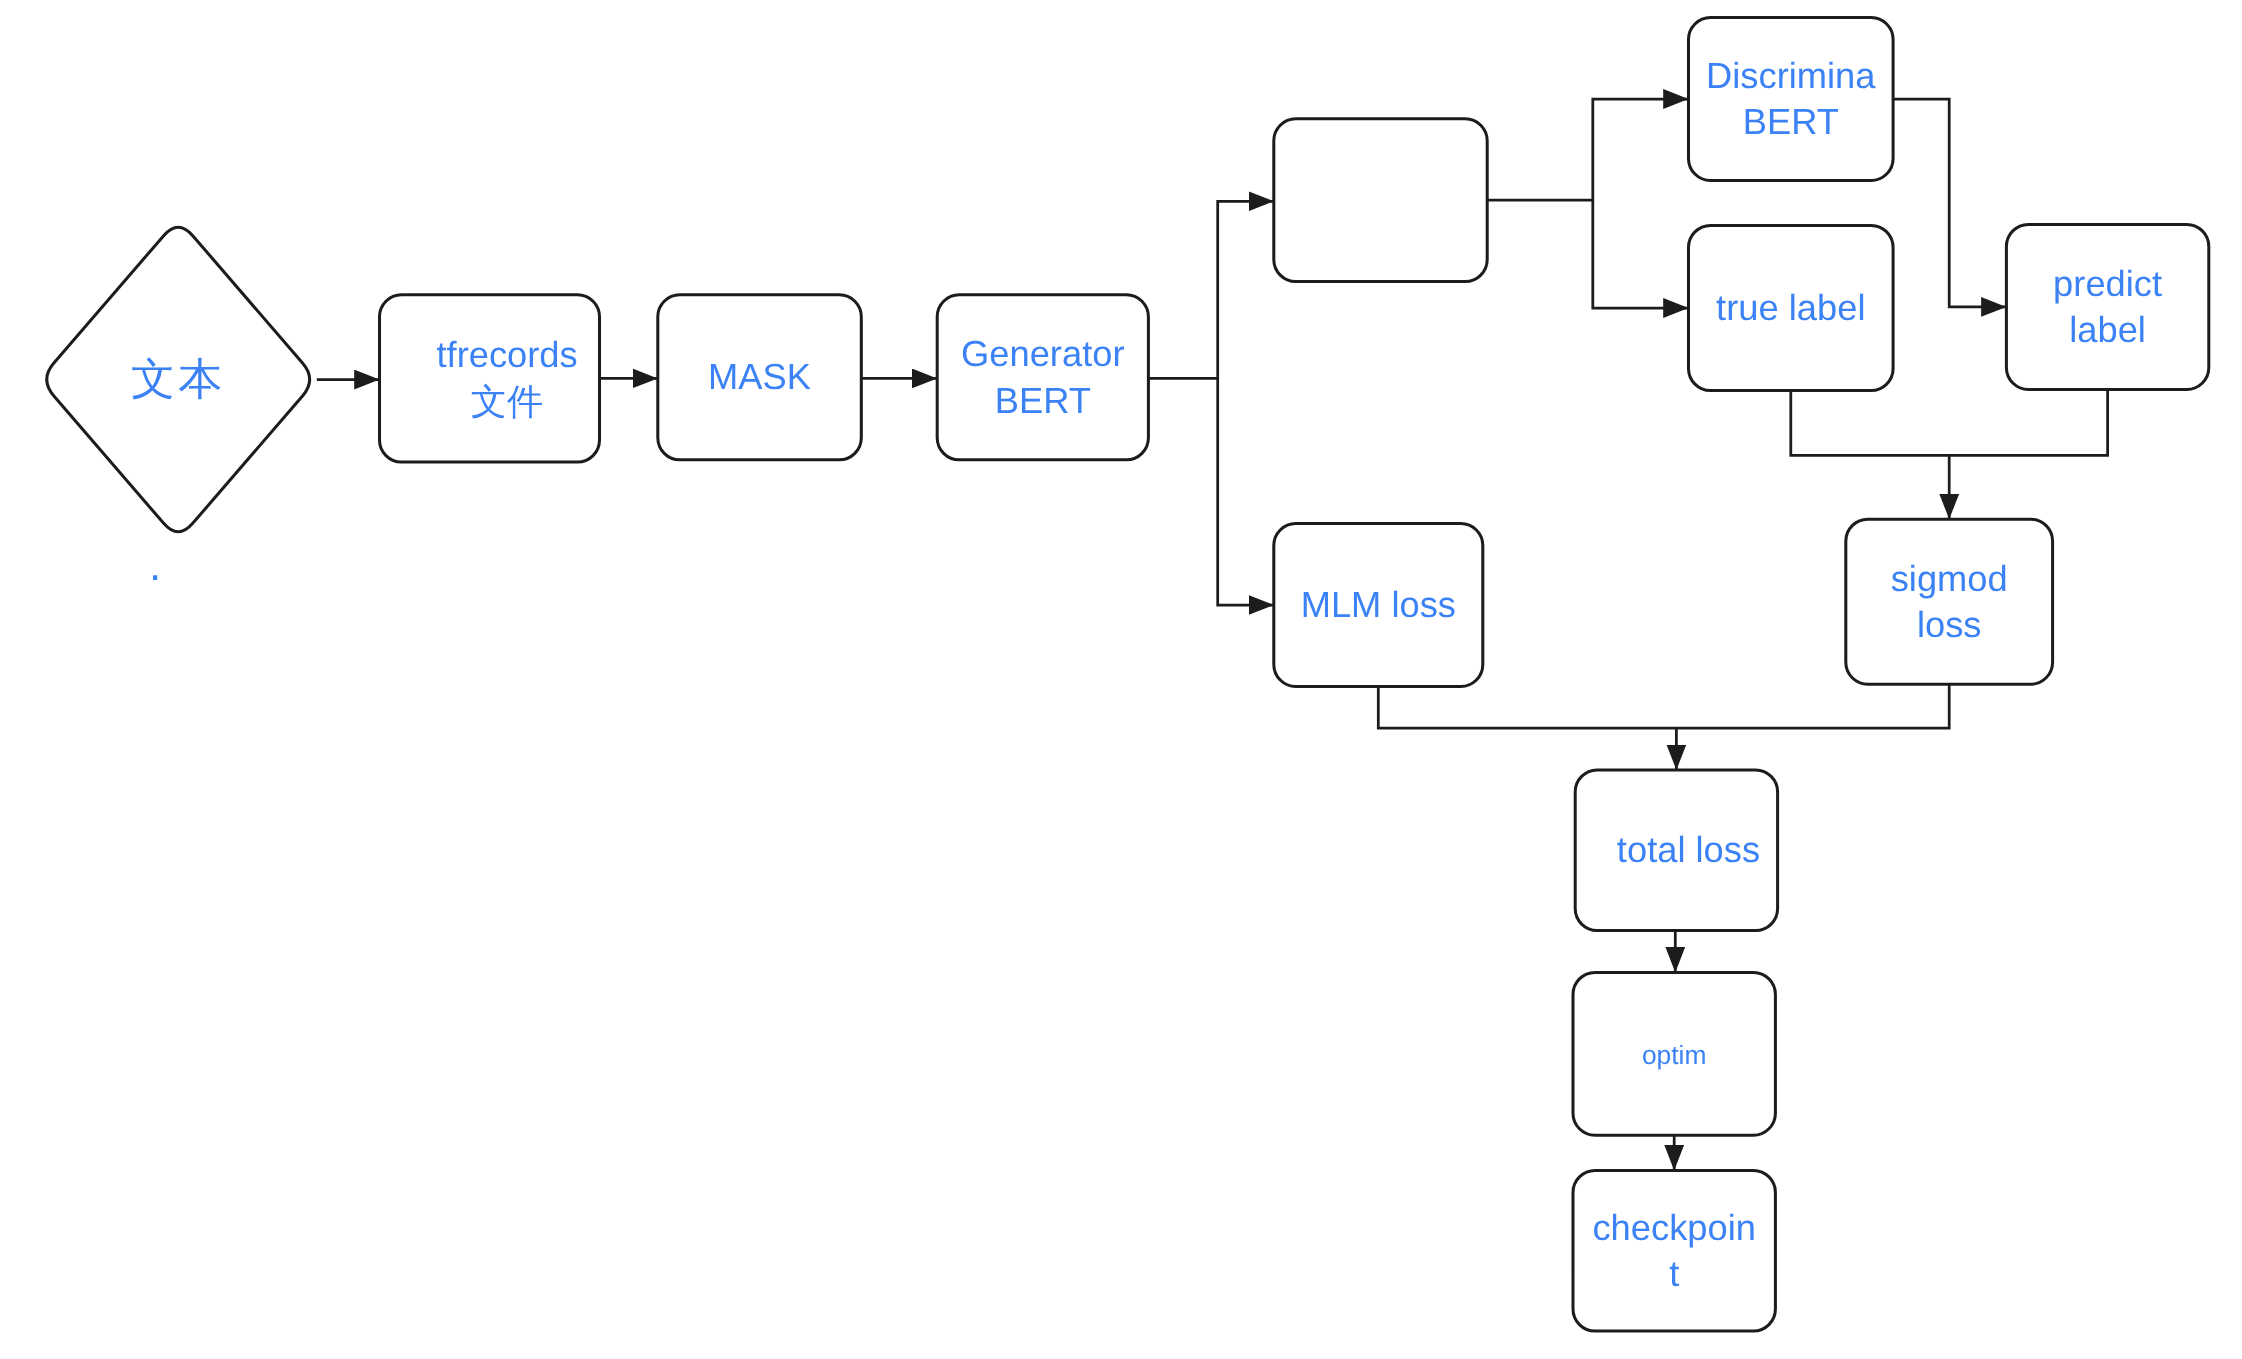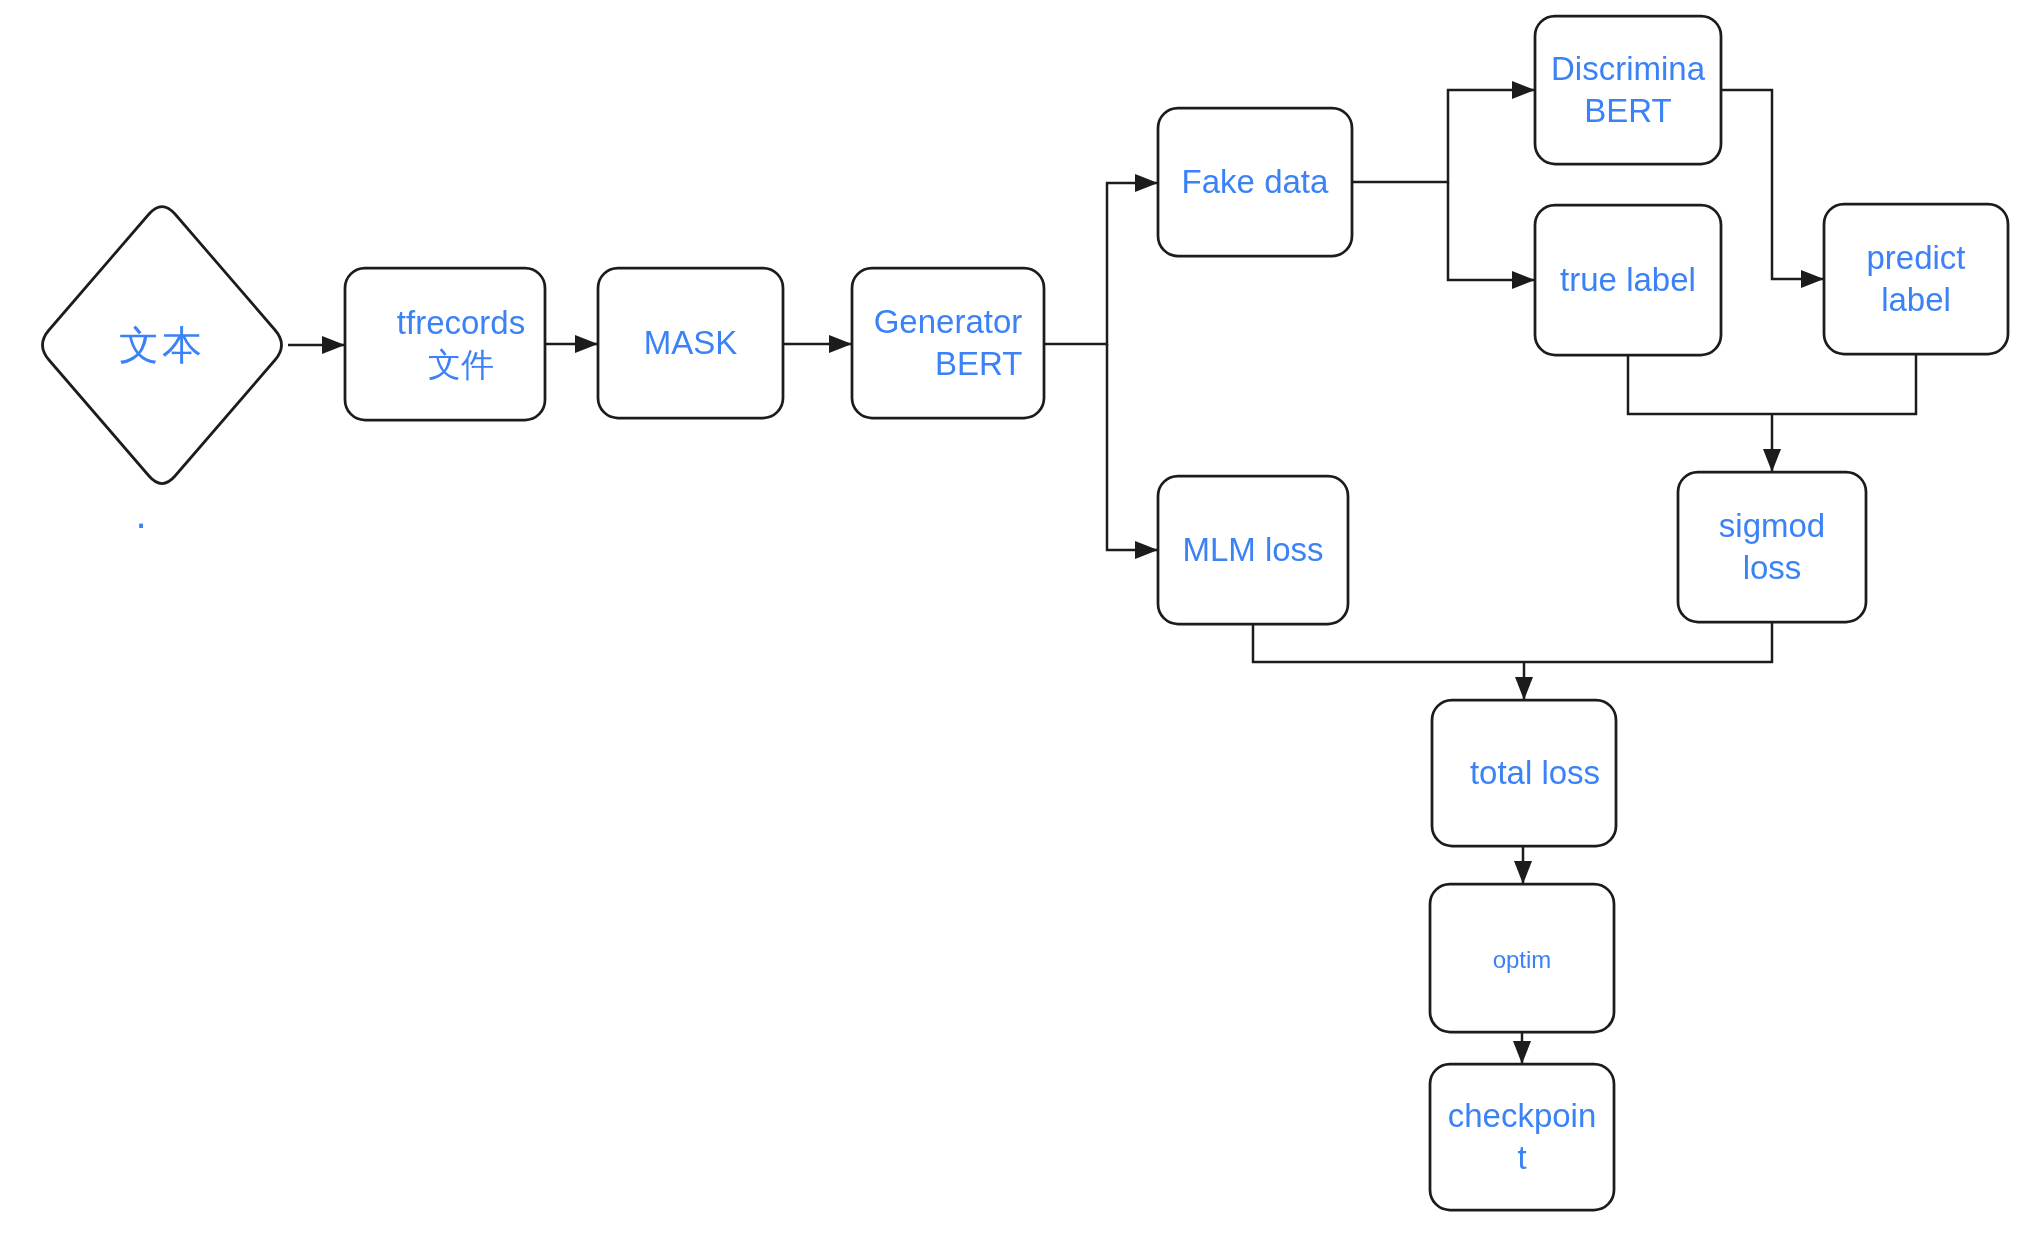--- a/index.html
+++ b/index.html
@@ -62,23 +62,22 @@
     <rect class="shape" x="1678" y="472" width="188" height="150" rx="20"></rect>
     <rect class="shape" x="1432" y="700" width="184" height="146" rx="20"></rect>
     <rect class="shape" x="1430" y="884" width="184" height="148" rx="20"></rect>
     <rect class="shape" x="1430" y="1064" width="184" height="146" rx="20"></rect>
   </svg>
 
   <div class="label big" style="left:36px;top:199px;width:252px;height:292px;">文本</div>
   <div class="label" style="left:345px;top:268px;width:232px;height:152px;">tfrecords
 文件</div>
   <div class="label" style="left:598px;top:268px;width:185px;height:150px;">MASK</div>
-  <div class="label" style="left:852px;top:268px;width:192px;height:150px;text-align:right;">Generator
+  <div class="label" style="left:852px;top:268px;width:192px;height:150px;">Generator
 BERT</div>
-  <div class="label" style="left:1158px;top:108px;width:194px;height:148px;">Fake data</div>
   <div class="label" style="left:1535px;top:16px;width:186px;height:148px;">Discrimina
 BERT</div>
   <div class="label" style="left:1535px;top:205px;width:186px;height:150px;">true label</div>
   <div class="label" style="left:1824px;top:204px;width:184px;height:150px;">predict
 label</div>
   <div class="label" style="left:1678px;top:472px;width:188px;height:150px;">sigmod
 loss</div>
   <div class="label" style="left:1158px;top:476px;width:190px;height:148px;">MLM loss</div>
   <div class="label" style="left:1432px;top:700px;width:184px;height:146px;padding-left:11px;">total loss</div>
   <div class="label small" style="left:1430px;top:884px;width:184px;height:153px;">optim</div>

